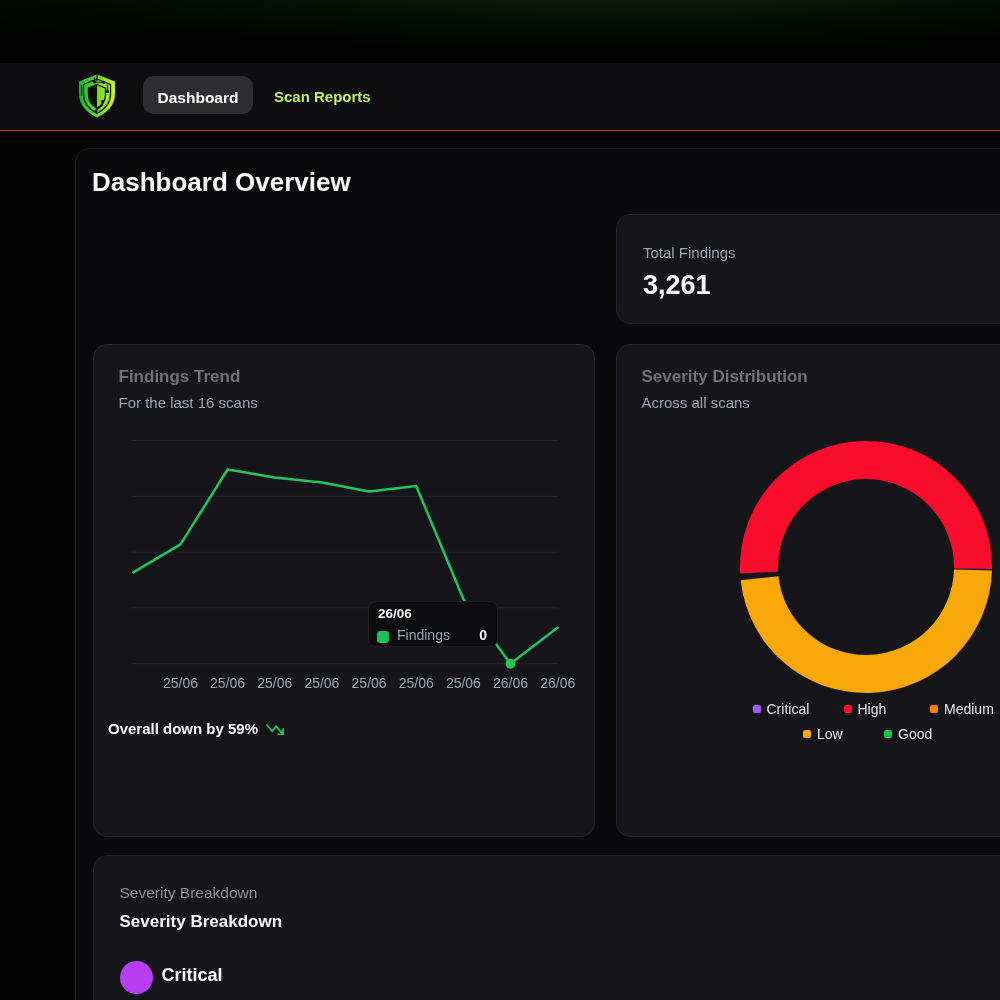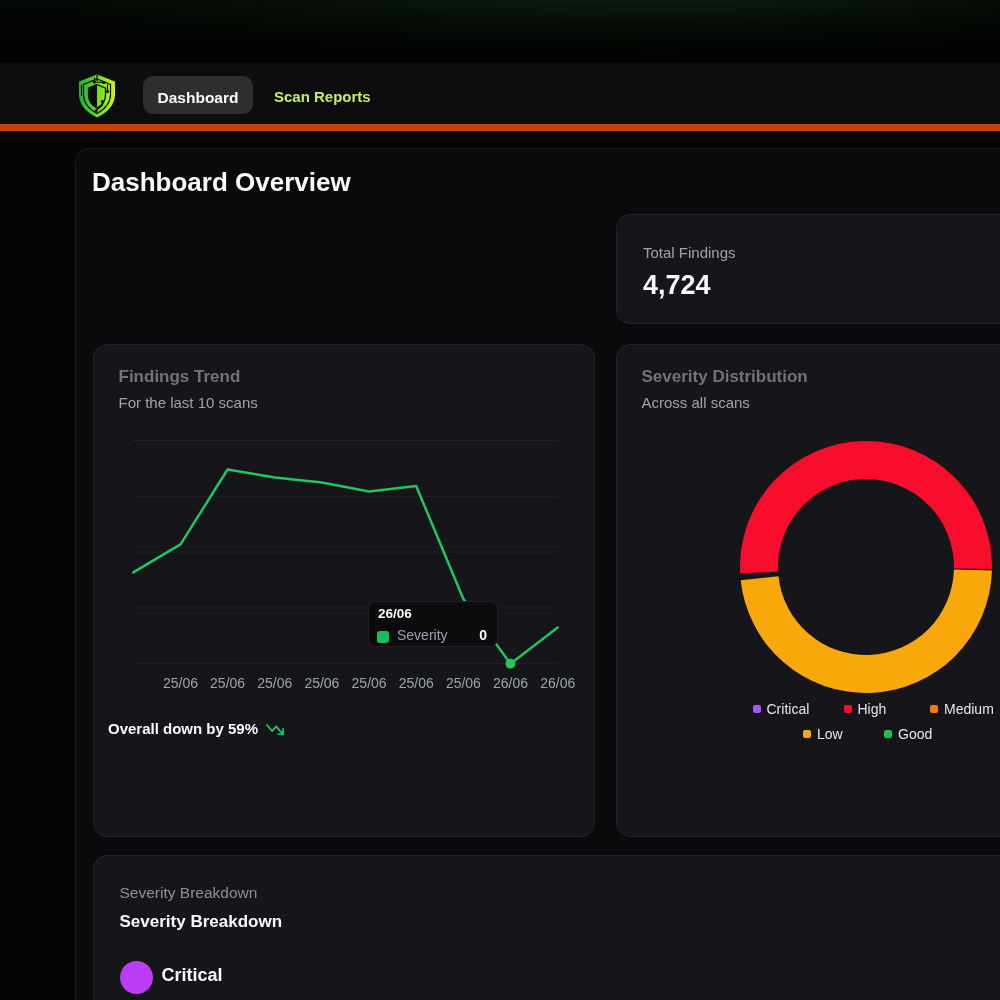--- a/index.html
+++ b/index.html
@@ -1,20 +1,20 @@
 <!DOCTYPE html>
 <html><head>
 <meta charset="utf-8">
 <style>
 * { margin:0; padding:0; box-sizing:border-box; }
 html,body { width:1000px; height:1000px; overflow:hidden; background:#050506; font-family:"Liberation Sans",sans-serif; }
 .abs { position:absolute; }
 .hero { position:absolute; top:0; left:0; width:1000px; height:63px;
   background: radial-gradient(75% 140% at 66% -35%, rgba(28,76,30,0.44) 0%, rgba(13,35,15,0.24) 55%, rgba(2,4,3,0) 85%), radial-gradient(120% 220% at 28% -90%, rgba(16,46,18,0.32) 0%, rgba(0,0,0,0) 75%), #020302; }
-.nav { position:absolute; top:63px; left:0; width:1000px; height:68px; background:#0d0d0f; border-bottom:7px solid #c2410c; }
+.nav { position:absolute; top:63px; left:0; width:1000px; height:68px; background:#0d0d0f; border-bottom:1px solid #c2410c; }
 .navbtn { position:absolute; left:143px; top:13px; width:110px; height:38px; background:#2e2e31; border-radius:10px; color:#fafafa; font-weight:700; font-size:15.5px; line-height:43px; text-align:center; }
 .navlink { position:absolute; left:274px; top:0; height:68px; line-height:68px; color:#bef264; font-weight:700; font-size:15px; }
 .panel { position:absolute; left:75px; top:148px; width:1068px; height:980px; background:#0a0a0c; border:1px solid #1c1c1f; border-radius:14px; }
 .card { position:absolute; background:#16161a; border:1px solid #242428; border-radius:14px; }
 h1 { position:absolute; left:16px; top:17.5px; font-size:26px; font-weight:700; color:#fafafa; }
 .lbl { color:#9ca3af; font-size:15px; }
 .big { color:#fafafa; font-size:27px; font-weight:700; }
 .ctitle { position:absolute; left:24.5px; top:22px; color:#737373; font-size:17px; font-weight:700; }
 .csub { position:absolute; left:24.5px; top:49px; color:#9ca3af; font-size:15px; }
 .tooltip { position:absolute; left:274px; top:256px; width:130px; height:46px; background:#0c0c0e; border:1px solid #202024; border-radius:8px; }
@@ -44,26 +44,26 @@
     <circle cx="25.5" cy="27.5" r="1.6" fill="#0a0a0a"></circle>
     <circle cx="19" cy="37" r="1.6" fill="#0a0a0a"></circle>
   </svg>
   <div class="navbtn">Dashboard</div>
   <div class="navlink">Scan Reports</div>
 </div>
 <div class="panel">
   <h1>Dashboard Overview</h1>
   <div class="card" style="left:540px; top:65px; width:502px; height:110px;">
     <div class="lbl abs" style="left:26px; top:29px;">Total Findings</div>
-    <div class="big abs" style="left:26px; top:54.5px;">4,724</div>
+    <div class="big abs" style="left:26px; top:54.5px;">3,261</div>
   </div>
 
   <div class="card" style="left:17px; top:195px; width:502px; height:493px;">
     <div class="ctitle">Findings Trend</div>
-    <div class="csub">For the last 10 scans</div>
+    <div class="csub">For the last 16 scans</div>
     <svg class="abs" style="left:0; top:0;" width="500" height="491" viewBox="0 0 500 491">
       <g stroke="#232327" stroke-width="1">
         <line x1="38" y1="95.5" x2="464" y2="95.5"></line>
         <line x1="38" y1="151.3" x2="464" y2="151.3"></line>
         <line x1="38" y1="207.1" x2="464" y2="207.1"></line>
         <line x1="38" y1="262.9" x2="464" y2="262.9"></line>
         <line x1="38" y1="318.7" x2="464" y2="318.7"></line>
       </g>
       <polyline points="39.3,227.4 86.5,199.4 133.6,124.5 180.8,132.5 227.9,137.5 275.1,146.5 322.2,141 369.4,254 416.5,318.7 463.7,282.5" fill="none" stroke="#22c55e" stroke-width="2.5" stroke-linejoin="round" stroke-linecap="round"></polyline>
       <circle cx="416.5" cy="318.7" r="5" fill="#22c55e"></circle>
@@ -75,21 +75,21 @@
         <text x="275.1" y="343">25/06</text>
         <text x="322.2" y="343">25/06</text>
         <text x="369.4" y="343">25/06</text>
         <text x="416.5" y="343">26/06</text>
         <text x="463.7" y="343">26/06</text>
       </g>
     </svg>
     <div class="tooltip">
       <div class="abs" style="left:9px; top:4px; color:#fafafa; font-size:13.5px; font-weight:700;">26/06</div>
       <div class="abs" style="left:8px; top:29px; width:11.5px; height:11.5px; background:#17c05c; border-radius:3px;"></div>
-      <div class="abs" style="left:28px; top:25px; color:#9ca3af; font-size:14px;">Severity</div>
+      <div class="abs" style="left:28px; top:25px; color:#9ca3af; font-size:14px;">Findings</div>
       <div class="abs" style="right:10px; top:25px; color:#fafafa; font-size:14px; font-weight:700;">0</div>
     </div>
     <div class="abs" style="left:14px; top:375px; color:#fafafa; font-size:15px; font-weight:700;">Overall down by 59%
       <svg width="18" height="11.5" viewBox="-1 -1 19 12" style="vertical-align:-1px; margin-left:4px;" fill="none" stroke="#22c55e" stroke-width="1.9" stroke-linecap="round" stroke-linejoin="round">
           <polyline points="0 0 5.5 6.5 9.8 1.5 17 10"></polyline>
           <polyline points="11.9 10 17 10 17 4"></polyline>
         </svg>
     </div>
   </div>
 

